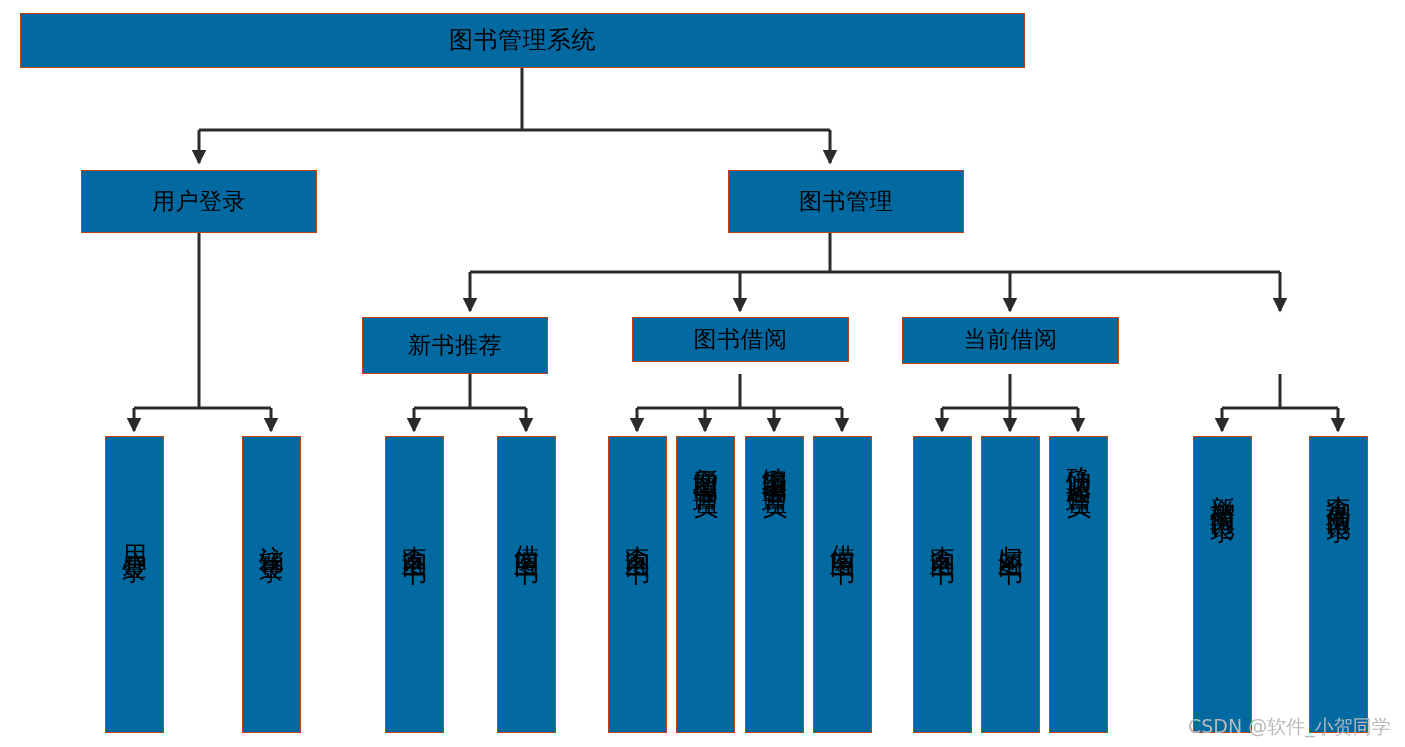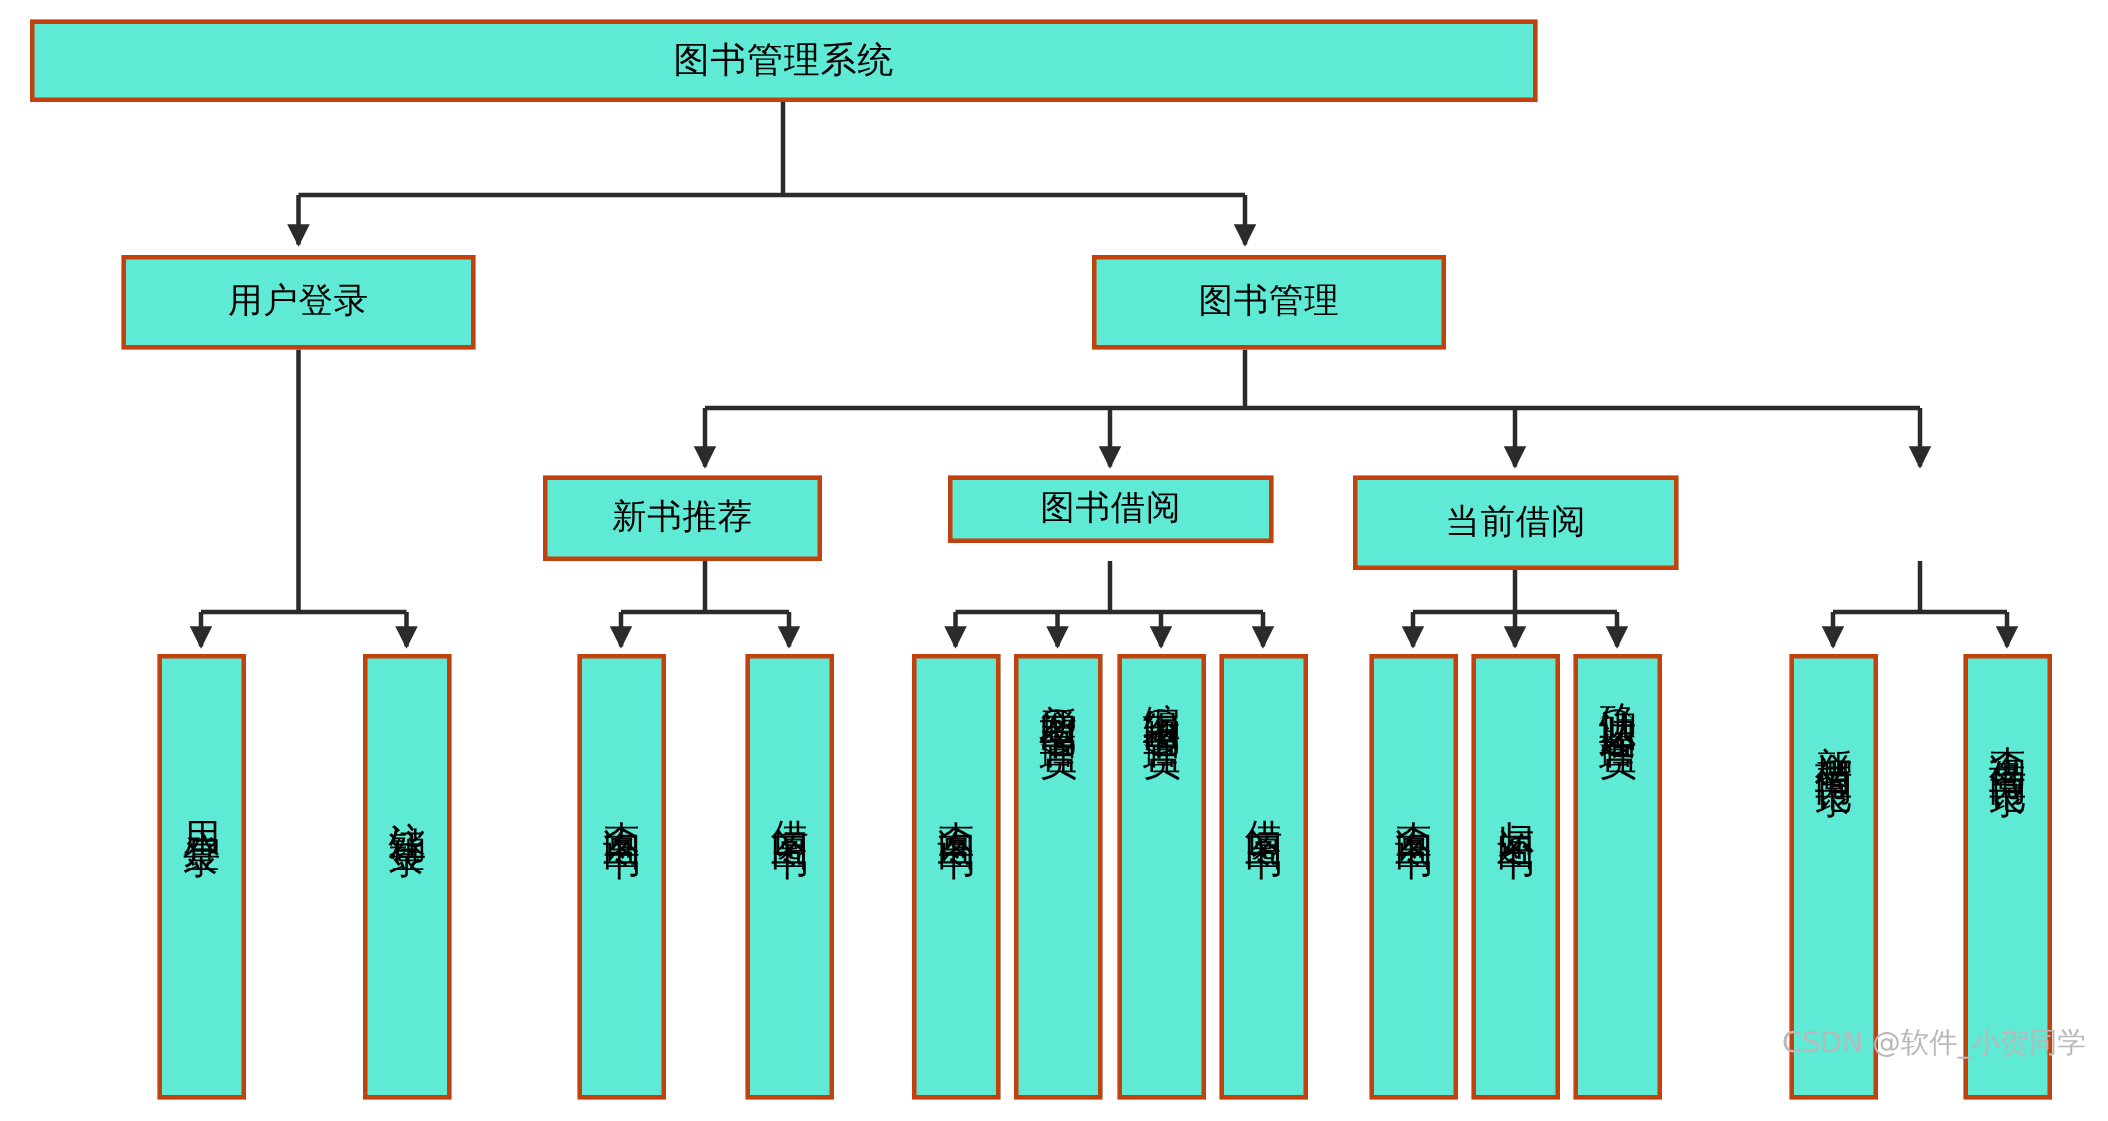--- a/index.html
+++ b/index.html
@@ -25,22 +25,22 @@
     position: absolute;
     left: 0;
     top: 0;
     width: 1405px;
     height: 747px;
     pointer-events: none;
   }
   .node {
     position: absolute;
     box-sizing: border-box;
-    background: #5eead4;
-    border: 3px solid #c2410c;
+    background: #0369a1;
+    border: 1px solid #c2410c;
     display: flex;
     align-items: center;
     justify-content: center;
     z-index: 2;
   }
   .node .label {
     display: block;
     text-align: center;
     color: #000000;
     white-space: nowrap;
@@ -72,21 +72,21 @@
     padding-top: 78px;
   }
   .node.vert.tall .label {
     padding-top: 0px;
     font-size: 25px;
     letter-spacing: 4px;
   }
   .watermark {
     position: absolute;
     left: 1188px;
-    top: 682px;
+    top: 714px;
     font-size: 19px;
     color: #b9b9b9;
     white-space: nowrap;
     z-index: 5;
     font-family: "DejaVu Sans", "Liberation Sans", sans-serif;
   }
 </style>
 </head>
 <body>
 
@@ -155,21 +155,21 @@
   </div>
 
   <div class="node horiz" style="left:362px; top:317px; width:186px; height:57px;">
     <span class="label">新书推荐</span>
   </div>
 
   <div class="node horiz" style="left:632px; top:317px; width:217px; height:45px;">
     <span class="label">图书借阅</span>
   </div>
 
-  <div class="node horiz" style="left:902px; top:317px; width:217px; height:63px;font-family:Liberation Serif, serif;">
+  <div class="node horiz" style="left:902px; top:317px; width:217px; height:47px;font-family:Liberation Serif, serif;">
     <span class="label">当前借阅</span>
   </div>
 
 
   <div class="node vert mid" style="left:105px; top:436px; width:59px; height:297px;">
     <span class="label">用户登录</span>
   </div>
 
   <div class="node vert mid" style="left:242px; top:436px; width:59px; height:297px;">
     <span class="label">注销登录</span>

